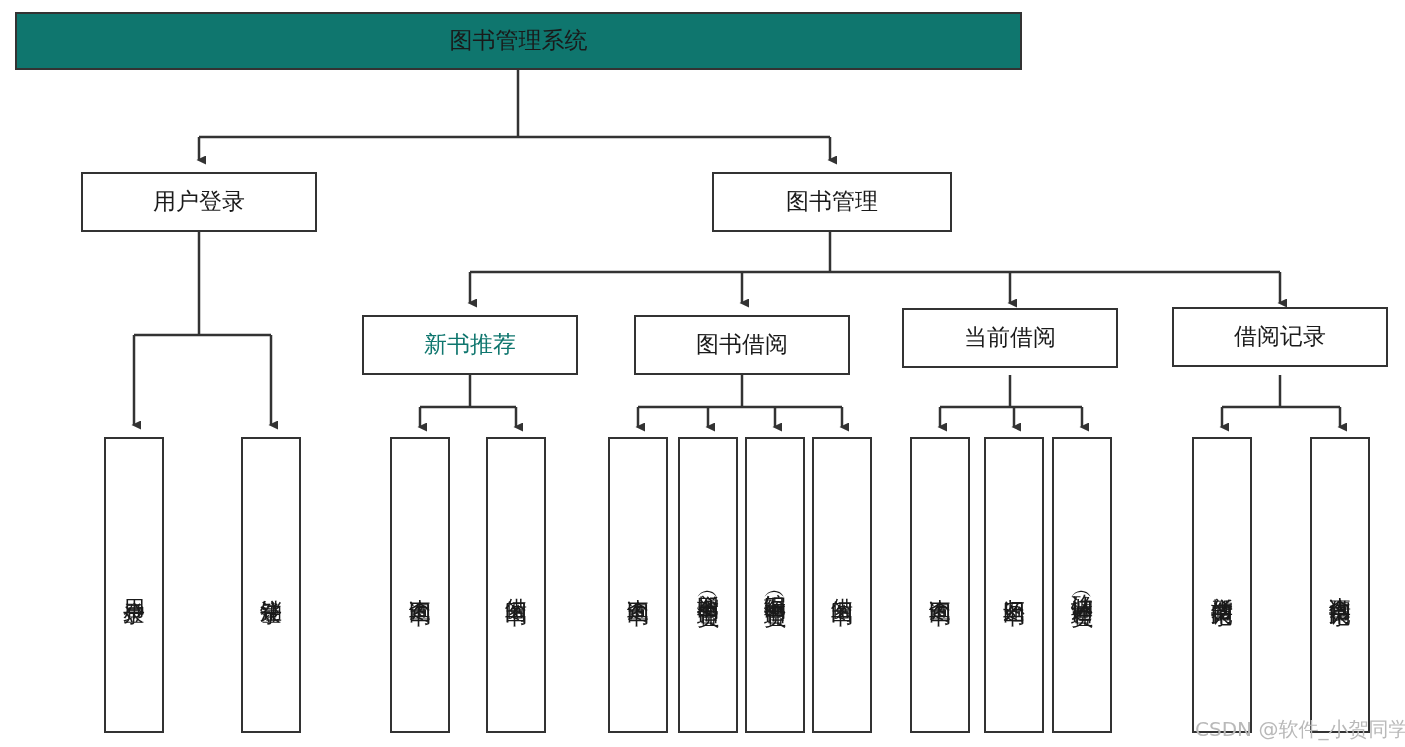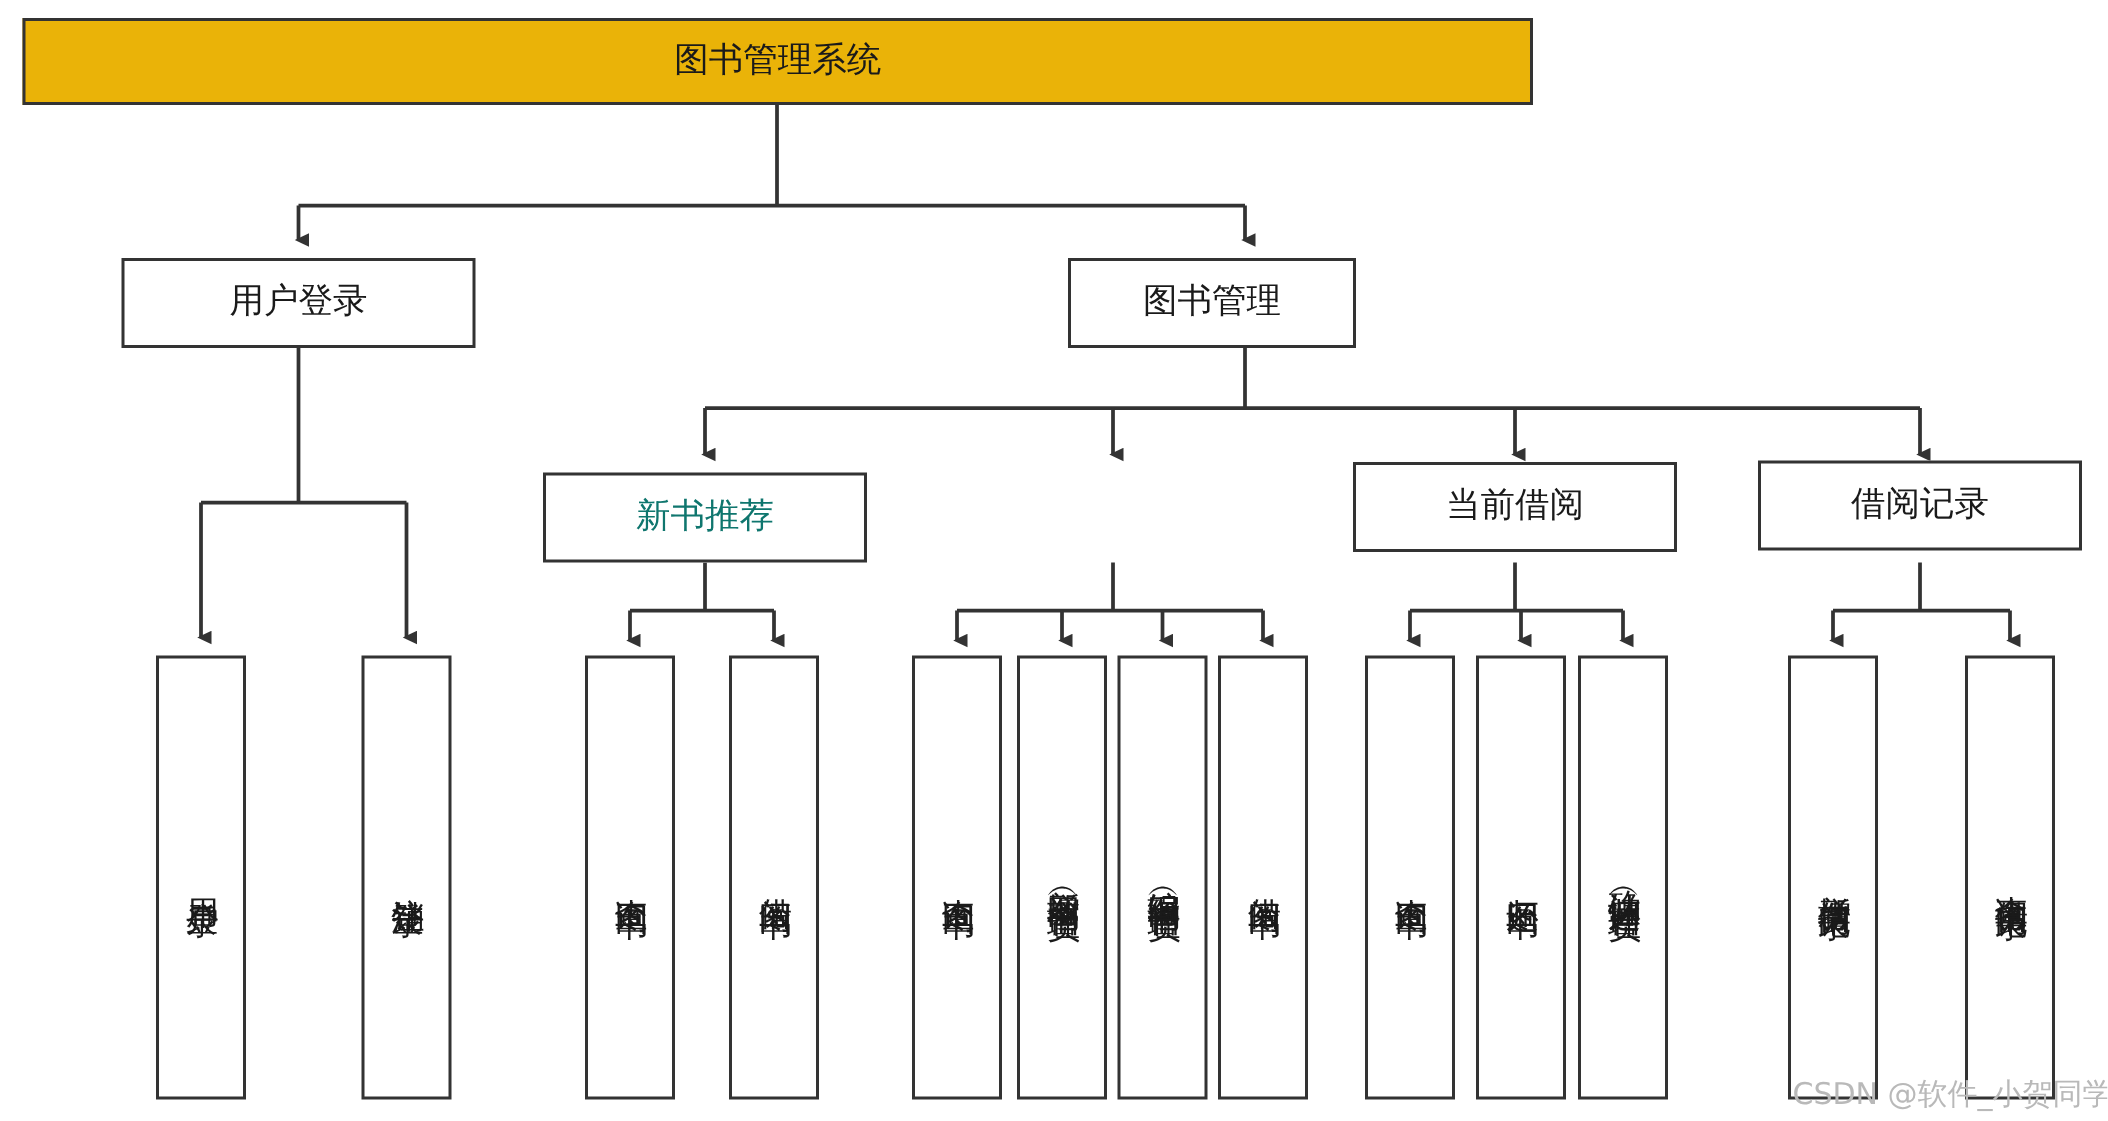--- a/index.html
+++ b/index.html
@@ -114,33 +114,36 @@
       <path d="M 1082 407 L 1082 427" marker-end="url(#arrowhead)"></path>
 
       <path d="M 1280 375 L 1280 407"></path>
       <path d="M 1222 407 L 1340 407"></path>
       <path d="M 1222 407 L 1222 427" marker-end="url(#arrowhead)"></path>
       <path d="M 1340 407 L 1340 427" marker-end="url(#arrowhead)"></path>
 
     </g>
   </svg>
 
-  <div class="node horizontal root" id="node-root" style="left: 15px; top: 12px; width: 1007px; height: 58px; border-color: rgb(51, 51, 51); background: #eab308;">
+  <div class="node horizontal root" id="node-root" style="left: 15px; top: 12px; width: 1007px; height: 58px; border-color: rgb(51, 51, 51); background: #0f766e;">
     <span class="label" style="color: rgb(26, 26, 26);">图书管理系统</span>
   </div>
 
   <div class="node horizontal" id="node-l2-0" style="left: 81px; top: 172px; width: 236px; height: 60px; border-color: rgb(51, 51, 51); background: rgb(255, 255, 255);">
     <span class="label" style="color: rgb(26, 26, 26);">用户登录</span>
   </div>
-  <div class="node horizontal" id="node-l2-1" style="left: 712px; top: 172px; width: 192px; height: 60px; border-color: rgb(51, 51, 51); background: rgb(255, 255, 255);">
+  <div class="node horizontal" id="node-l2-1" style="left: 712px; top: 172px; width: 240px; height: 60px; border-color: rgb(51, 51, 51); background: rgb(255, 255, 255);">
     <span class="label" style="color: rgb(26, 26, 26);">图书管理</span>
   </div>
 
   <div class="node horizontal" id="node-l3-0" style="left: 362px; top: 315px; width: 216px; height: 60px; border-color: rgb(51, 51, 51); background: rgb(255, 255, 255);">
     <span class="label" style="color: #0f766e;">新书推荐</span>
+  </div>
+  <div class="node horizontal" id="node-l3-1" style="left: 634px; top: 315px; width: 216px; height: 60px; border-color: rgb(51, 51, 51); background: rgb(255, 255, 255);">
+    <span class="label" style="color: rgb(26, 26, 26);">图书借阅</span>
   </div>
   <div class="node horizontal" id="node-l3-2" style="left: 902px; top: 308px; width: 216px; height: 60px; border-color: rgb(51, 51, 51); background: rgb(255, 255, 255);">
     <span class="label" style="color: rgb(26, 26, 26);">当前借阅</span>
   </div>
   <div class="node horizontal" id="node-l3-3" style="left: 1172px; top: 307px; width: 216px; height: 60px; border-color: rgb(51, 51, 51); background: rgb(255, 255, 255);">
     <span class="label" style="color: rgb(26, 26, 26);">借阅记录</span>
   </div>
 
   <div class="node vertical" id="node-leaf-0" style="left: 104px; top: 437px; width: 60px; height: 296px; border-color: rgb(51, 51, 51); background: rgb(255, 255, 255);">
     <span class="label" style="color: rgb(26, 26, 26);">用户登录</span>

